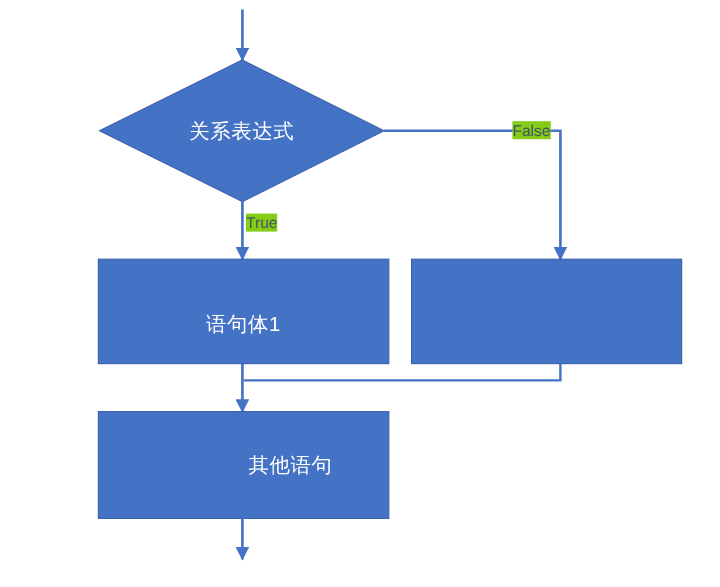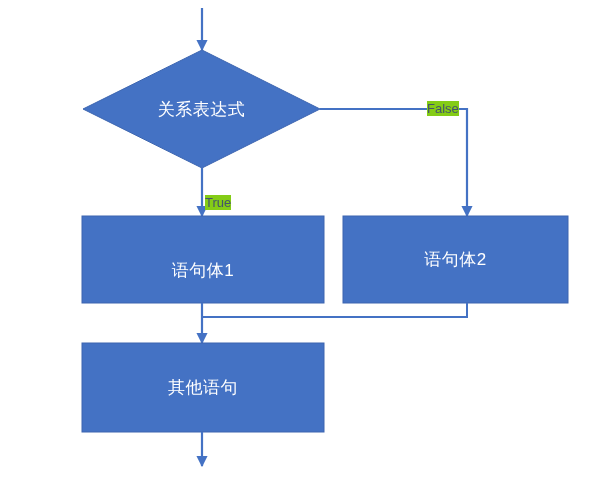--- a/index.html
+++ b/index.html
@@ -78,21 +78,20 @@
 
     <rect x="82" y="343" width="242" height="89" fill="#4472c4" stroke="#3c65b0" stroke-width="1"></rect>
 
     <line x1="202" y1="432" x2="202" y2="466" stroke="#4472c4" stroke-width="2.2" marker-end="url(#arrow)"></line>
   </svg>
 
   <div class="node-label" style="left:83px; top:50px; width:237px; height:118px;">关系表达式</div>
 
   <div class="node-label" style="left:82px; top:216px; width:242px; height:109px;">语句体1</div>
 
-  <div class="node-label" style="left:343px; top:216px; width:225px; height:87px;">语句体2</div>
 
-  <div class="node-label" style="left:82px; top:343px; width:242px; height:89px;">其他语句</div>
+  <div class="node-label" style="left:82px; top:343px; width:242px; height:89px;padding-left:39px;">其他语句</div>
 
-  <div class="edge-label" style="left:205px; top:178px;margin-top:17px;">True</div>
+  <div class="edge-label" style="left:205px; top:178px;">True</div>
 
   <div class="edge-label" style="left:427px; top:101px;">False</div>
 
 </div>
 
 </body></html>

